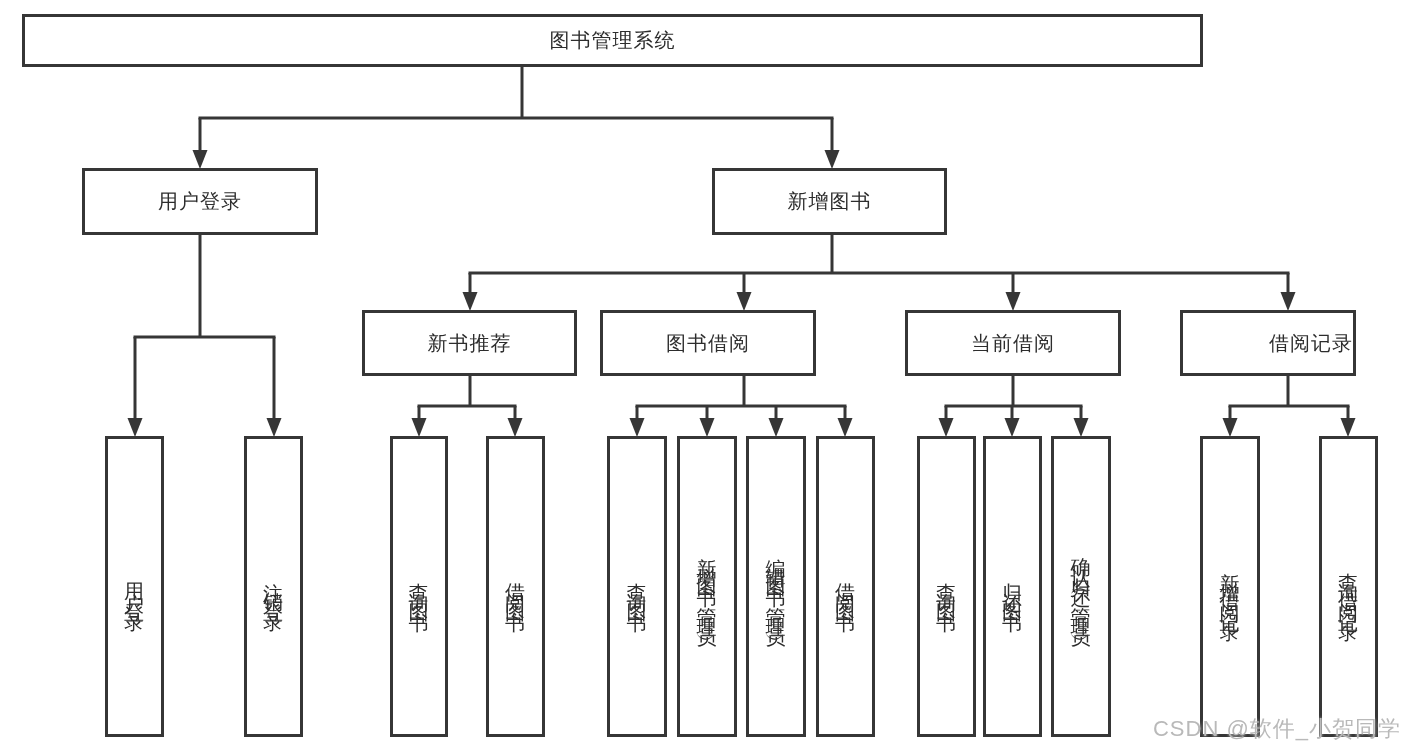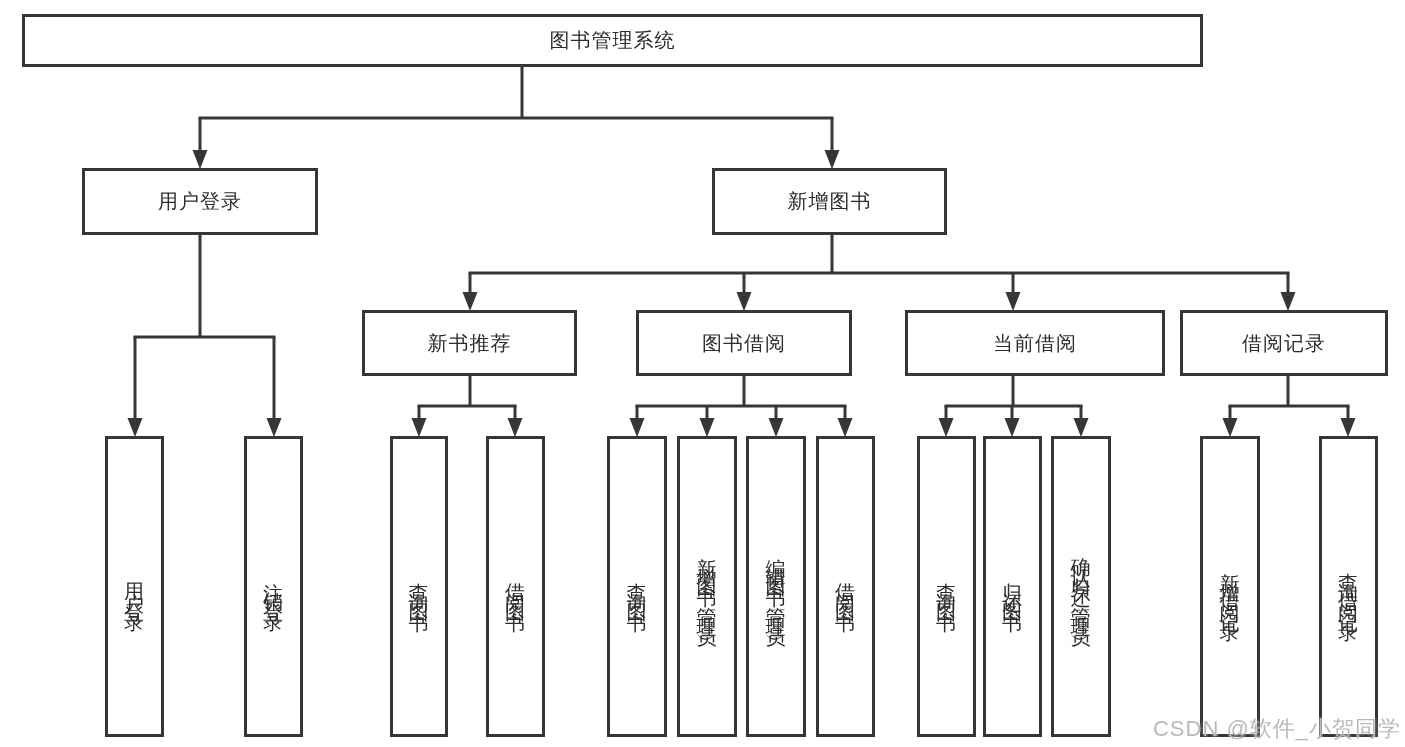--- a/index.html
+++ b/index.html
@@ -145,27 +145,27 @@
   <div class="box" style="left:82px;top:168px;width:236px;height:67px;">
     <span>用户登录</span>
   </div>
   <div class="box" style="left:712px;top:168px;width:235px;height:67px;">
     <span>新增图书</span>
   </div>
 
   <div class="box" style="left:362px;top:310px;width:215px;height:66px;">
     <span>新书推荐</span>
   </div>
-  <div class="box" style="left:636px;top:310px;width:216px;height:66px;">
+  <div class="box" style="left:600px;top:310px;width:216px;height:66px;">
     <span>图书借阅</span>
   </div>
-  <div class="box" style="left:905px;top:310px;width:260px;height:66px;">
+  <div class="box" style="left:905px;top:310px;width:216px;height:66px;">
     <span>当前借阅</span>
   </div>
-  <div class="box" style="left:1180px;top:310px;width:208px;height:66px;">
+  <div class="box" style="left:1180px;top:310px;width:176px;height:66px;justify-content:flex-end;">
     <span>借阅记录</span>
   </div>
 
   <div class="vbox" style="left:105px;top:436px;width:59px;height:301px;">
     <span class="vtext">用户登录</span>
   </div>
   <div class="vbox" style="left:244px;top:436px;width:59px;height:301px;">
     <span class="vtext">注销登录</span>
   </div>
 

